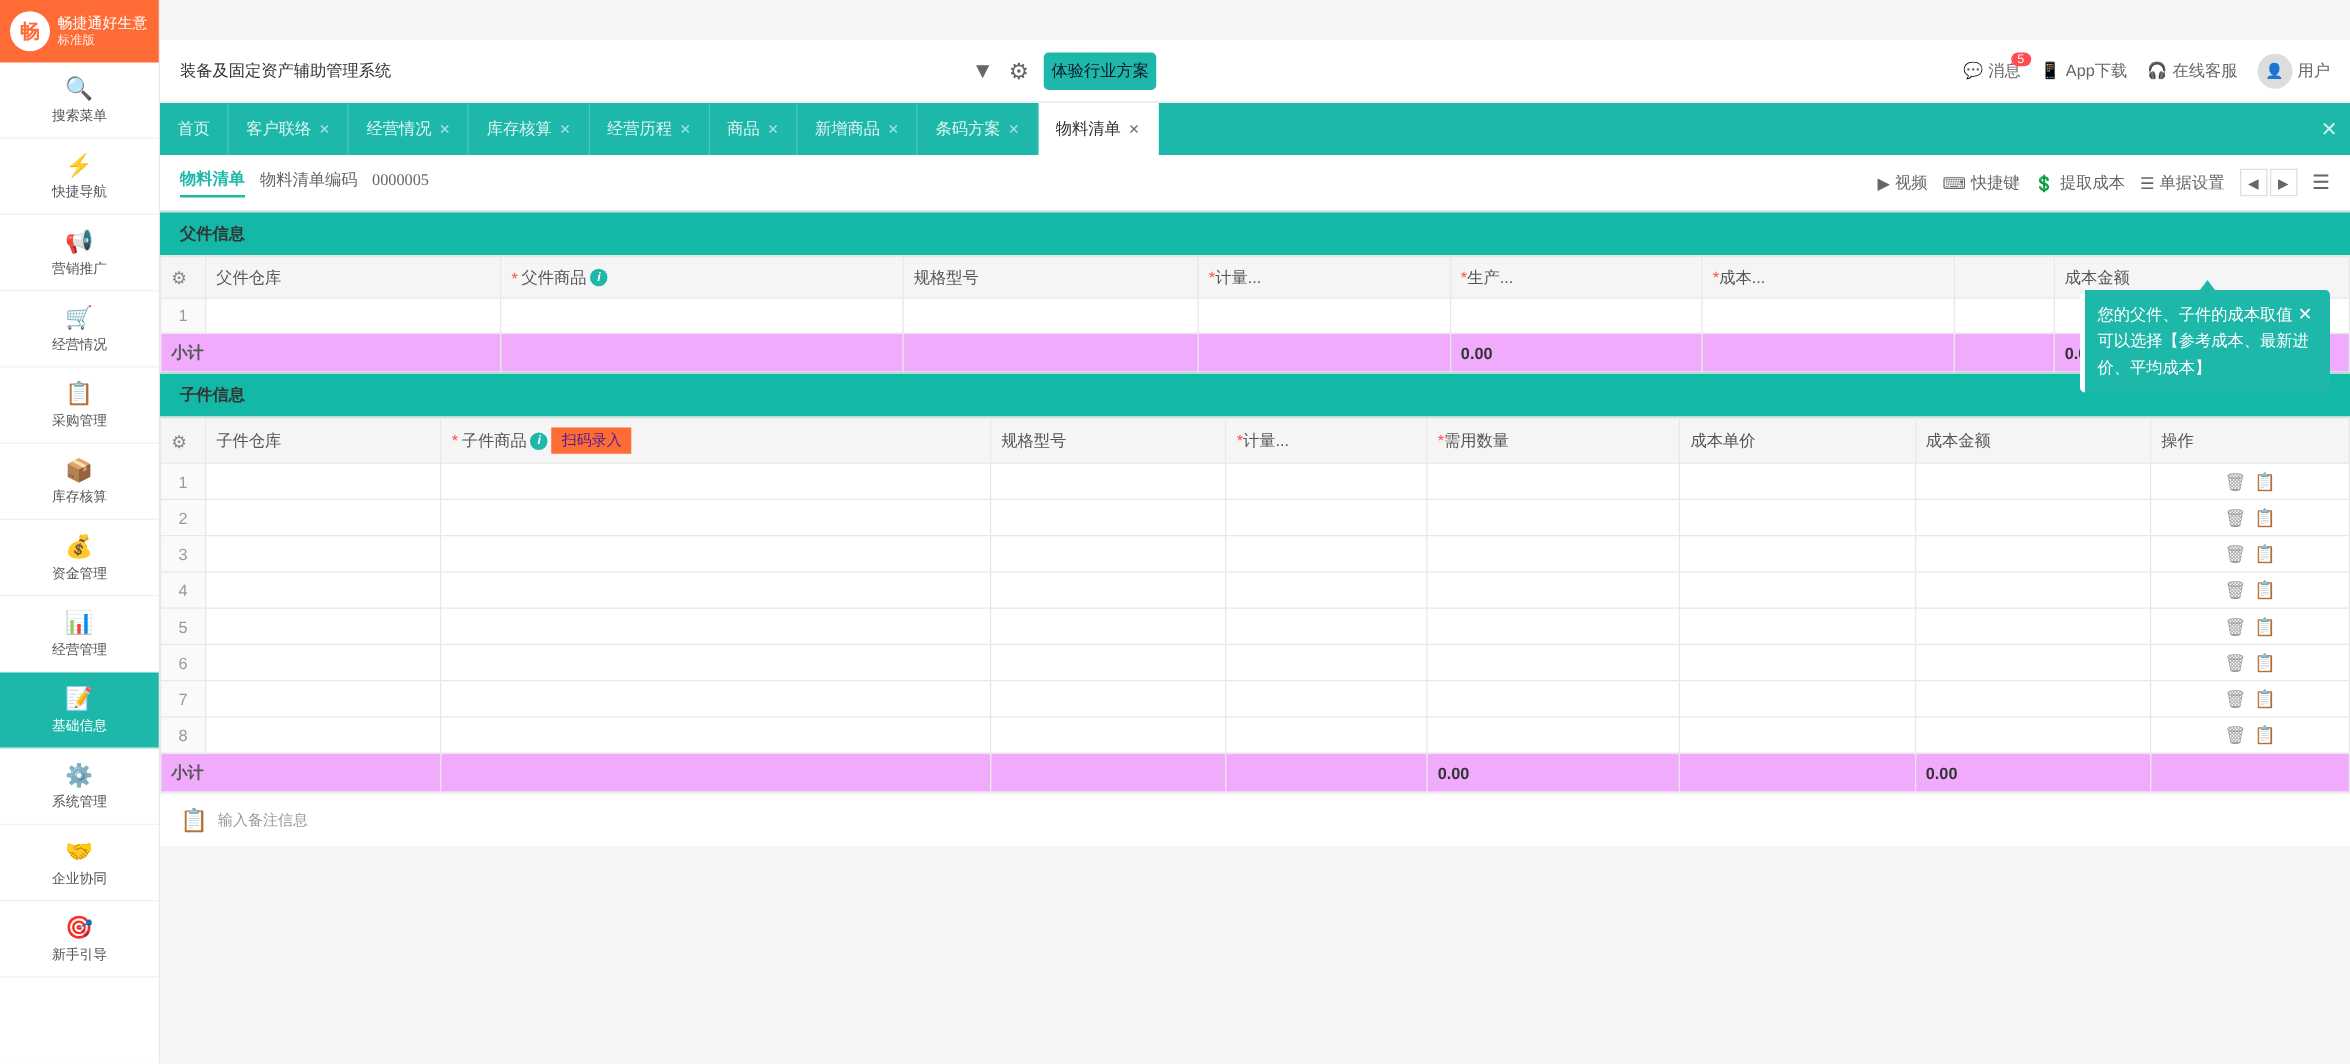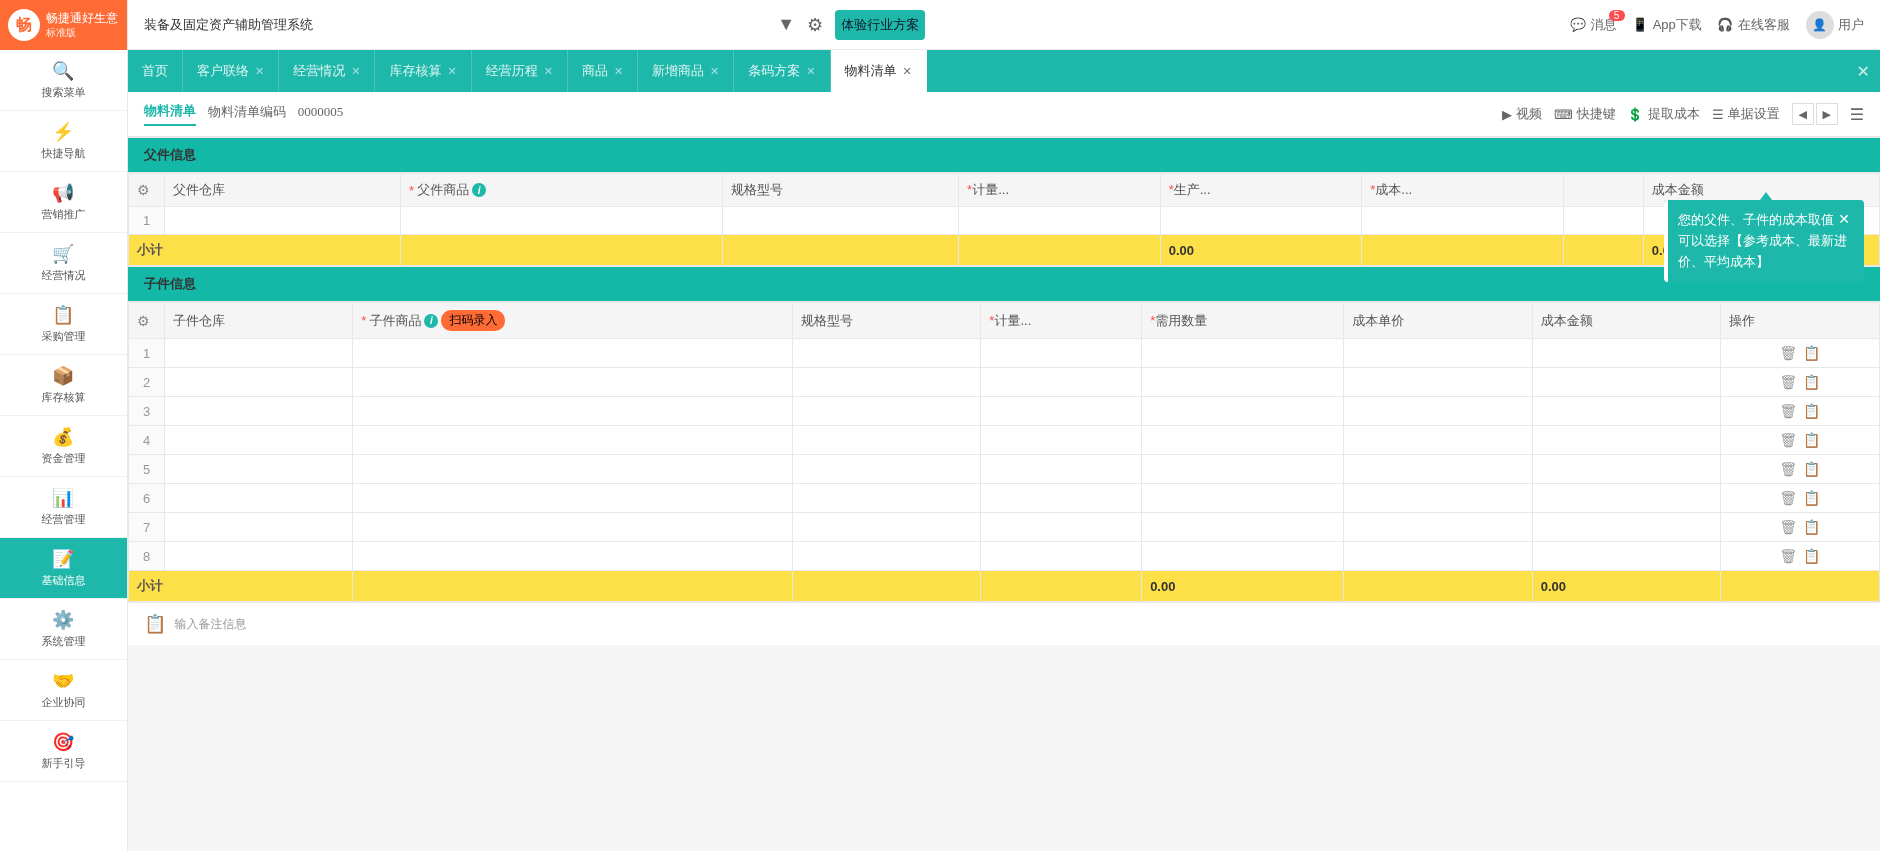--- a/index.html
+++ b/index.html
@@ -67,20 +67,21 @@
 
     
     .topbar {
       height: 50px;
       background: #fff;
       display: flex;
       align-items: center;
       padding: 0 16px;
       border-bottom: 1px solid #e8e8e8;
       gap: 12px;
+      margin-top: 32px;
     }
     .topbar-title {
       font-size: 13px;
       color: #333;
       flex: 1;
     }
     .topbar-btn {
       background: #1eb8aa;
       color: #0f172a;
       border: none;
@@ -251,44 +252,44 @@
       color: #333;
       background: #fff;
     }
     .data-table td.row-num {
       text-align: center;
       color: #999;
       width: 36px;
       background: #fafafa;
     }
     .data-table tr.subtotal td {
-      background: #fde047;
+      background: #f0abfc;
       font-weight: bold;
       color: #555;
     }
     .data-table tr.subtotal td.value {
       color: #333;
     }
 
     .settings-icon-cell {
       width: 36px;
       text-align: center;
       background: #f5f5f5;
     }
     .gear-btn {
       font-size: 14px;
       cursor: pointer;
       color: #888;
     }
 
     .scan-btn {
       background: #ff6b35;
-      color: #000000;
+      color: #4c1d95;
       border: none;
-      border-radius: 10px;
+      border-radius: 0;
       padding: 2px 8px;
       cursor: pointer;
       font-size: 12px;
     }
 
     .action-icons {
       display: flex;
       gap: 6px;
       justify-content: center;
     }

